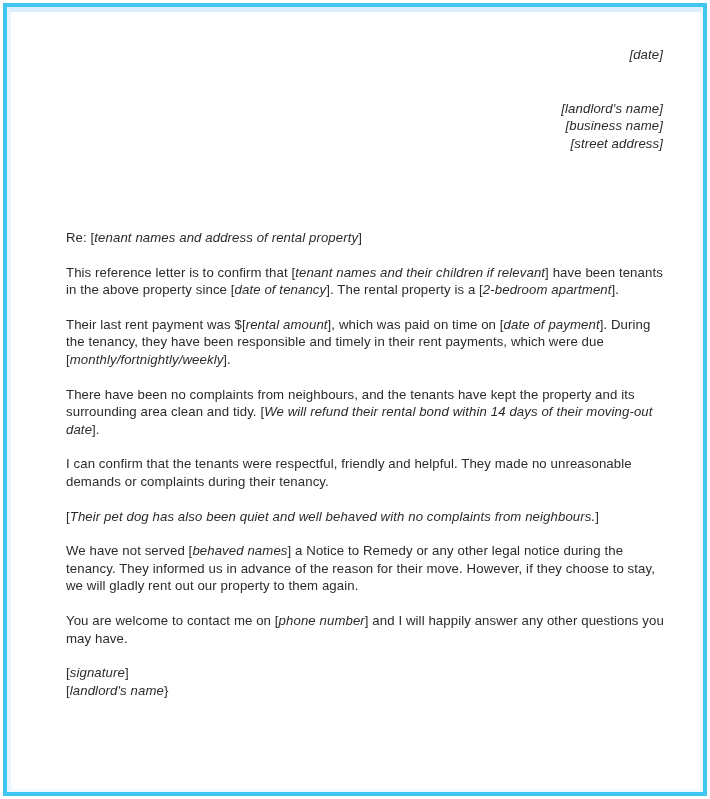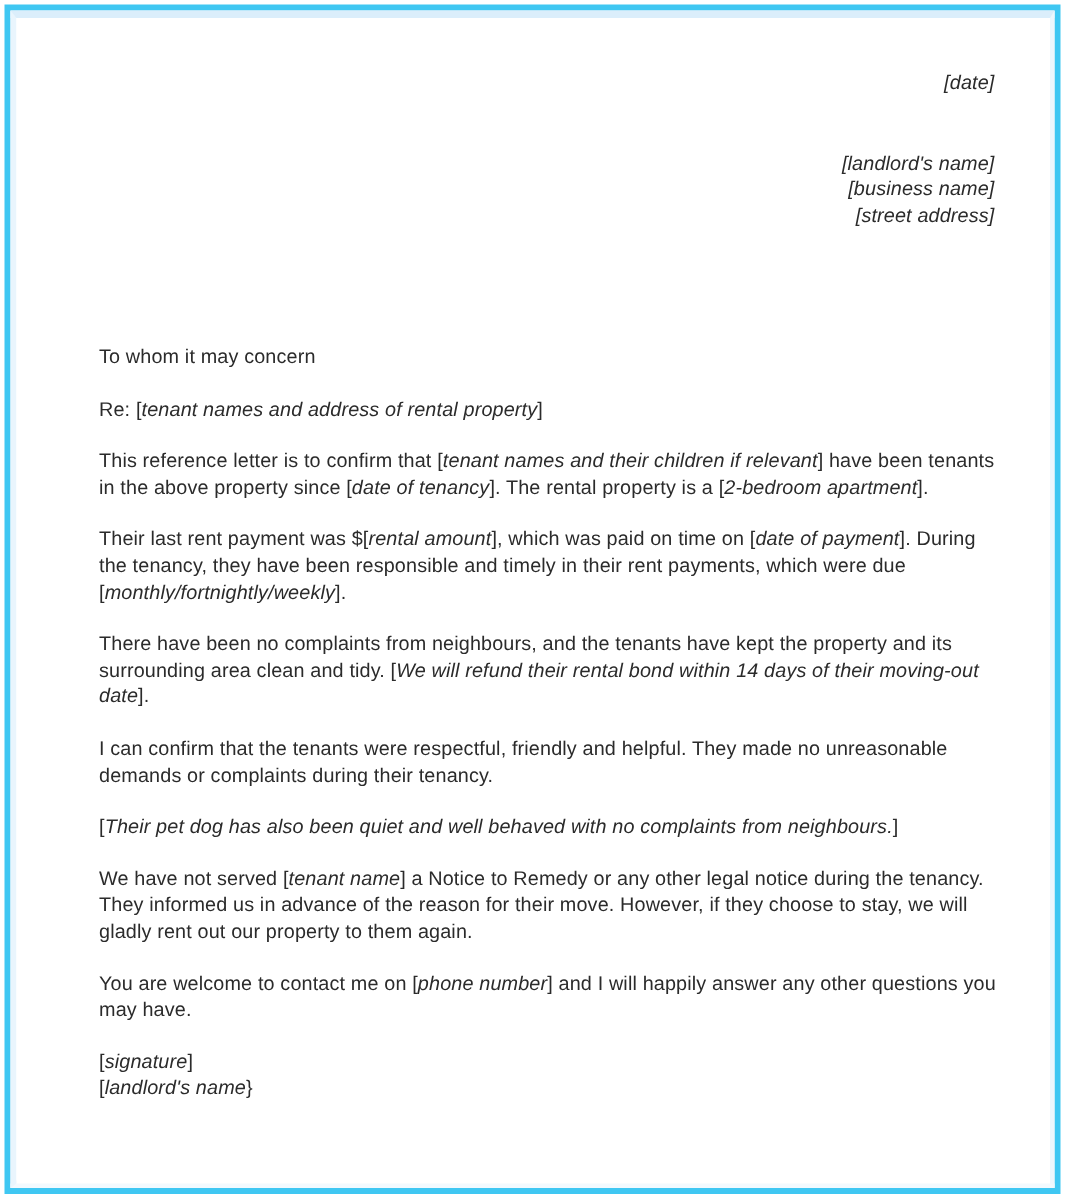--- a/index.html
+++ b/index.html
@@ -123,35 +123,34 @@
       <div class="date-line">[date]</div>
 
       <div class="address-block">
         <div>[landlord's name]</div>
         <div>[business name]</div>
         <div>[street address]</div>
       </div>
 
       <div class="body-block">
 
-        <p class="para">To whom it may concern</p>
 
         <p class="para"><span>Re: [</span><i>tenant names and address of rental property</i><span>]</span></p>
 
         <p class="para"><span>This reference letter is to confirm that [</span><i>tenant names and their children if relevant</i><span>] have been tenants in the above property since [</span><i>date of tenancy</i><span>]. The rental property is a [</span><i>2-bedroom apartment</i><span>].</span></p>
 
         <p class="para"><span>Their last rent payment was $[</span><i>rental amount</i><span>], which was paid on time on [</span><i>date of payment</i><span>]. During the tenancy, they have been responsible and timely in their rent payments, which were due [</span><i>monthly/fortnightly/weekly</i><span>].</span></p>
 
         <p class="para"><span>There have been no complaints from neighbours, and the tenants have kept the property and its surrounding area clean and tidy. [</span><i>We will refund their rental bond within 14 days of their moving-out date</i><span>].</span></p>
 
         <p class="para">I can confirm that the tenants were respectful, friendly and helpful. They made no unreasonable demands or complaints during their tenancy.</p>
 
         <p class="para"><span>[</span><i>Their pet dog has also been quiet and well behaved with no complaints from neighbours.</i><span>]</span></p>
 
-        <p class="para"><span>We have not served [</span><i>tenant name</i><span>] a Notice to Remedy or any other legal notice during the tenancy. They informed us in advance of the reason for their move. However, if they choose to stay, we will gladly rent out our property to them again.</span></p>
+        <p class="para"><span>We have not served [</span><i>behaved names</i><span>] a Notice to Remedy or any other legal notice during the tenancy. They informed us in advance of the reason for their move. However, if they choose to stay, we will gladly rent out our property to them again.</span></p>
 
         <p class="para"><span>You are welcome to contact me on [</span><i>phone number</i><span>] and I will happily answer any other questions you may have.</span></p>
 
 
         <div class="sig-block">
           <div><span>[</span><i>signature</i><span>]</span></div>
           <div><span>[</span><i>landlord's name</i><span>}</span></div>
         </div>
 
       </div>

